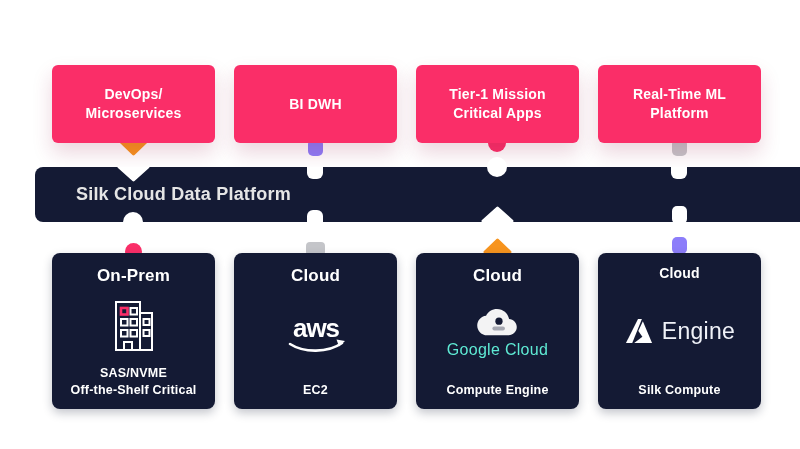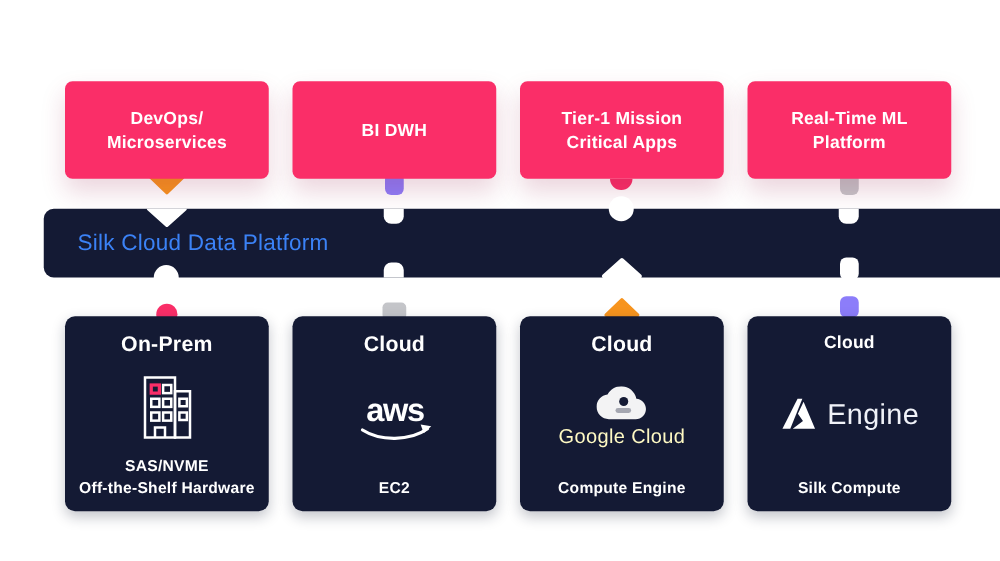--- a/index.html
+++ b/index.html
@@ -13,21 +13,21 @@
     border-radius:6px;display:flex;flex-direction:column;align-items:center;justify-content:center;
     color:#fff;font-size:14px;font-weight:700;letter-spacing:.2px;line-height:1.35;text-align:center;
     box-shadow:0 10px 20px rgba(150,30,70,.18);z-index:2;
   }
   .app-box span{display:block;}
   
   .platform-bar{
     position:absolute;left:35px;top:167px;width:765px;height:55px;background:#141A34;
     border-radius:8px 0 0 8px;display:flex;align-items:center;z-index:3;
   }
-  .platform-title{color:#3b82f6;font-size:18px;font-weight:400;letter-spacing:.2px;padding-left:27px;}
+  .platform-title{color:#e5e5e5;font-size:18px;font-weight:700;letter-spacing:.2px;padding-left:41px;}
   
   .cn{position:absolute;z-index:1;}
   .cn-rect-purple{width:15px;height:17px;border-radius:5px;background:#8C7DFA;}
   .cn-rect-gray{width:15px;height:17px;border-radius:5px;background:#C4C5C9;}
   .cn-rect-gray-w{width:19px;height:14px;border-radius:4px;background:#C4C5C9;}
   .cn-semicircle-pink{width:18px;height:9px;border-radius:0 0 18px 18px;background:#FA2E68;}
   .cn-circle-pink{width:17px;height:17px;border-radius:50%;background:#FA2E68;}
   
   .notch{position:absolute;z-index:4;}
   .notch-circle{width:20px;height:20px;border-radius:50%;background:#fff;}
@@ -37,21 +37,21 @@
   
   .infra-box{
     position:absolute;top:253px;width:163px;height:156px;background:#141A34;border-radius:8px;
     display:flex;flex-direction:column;align-items:center;color:#fff;z-index:2;
     box-shadow:0 4px 10px rgba(20,26,52,.25);
   }
   .env-title{margin-top:13px;font-size:17px;font-weight:700;letter-spacing:.2px;}
   .env-title.env-sm{font-size:14px;margin-top:12px;}
   .logo-zone{flex:1;display:flex;flex-direction:column;align-items:center;justify-content:center;}
   .logo-row{display:flex;align-items:center;gap:8px;}
-  .gcloud-text{font-size:16px;font-weight:500;color:#fef9c3;letter-spacing:.3px;margin-top:4px;}
+  .gcloud-text{font-size:16px;font-weight:500;color:#5eead4;letter-spacing:.3px;margin-top:4px;}
   .azure-text{font-size:23px;font-weight:400;color:#F0F2F8;letter-spacing:.3px;}
   .caption{margin-bottom:11px;text-align:center;font-size:12.5px;font-weight:700;line-height:1.32;letter-spacing:.2px;}
   .caption span{display:block;}
 </style>
 </head>
 <body>
 
 <div class="canvas">
 
   <div class="app-box" style="left:52px">
@@ -117,21 +117,21 @@
           <rect x="8" y="30" width="6.5" height="6.5"></rect>
           <rect x="17.5" y="30" width="6.5" height="6.5"></rect>
           <rect x="30.5" y="19" width="6" height="6"></rect>
           <rect x="30.5" y="30" width="6" height="6"></rect>
           <path d="M11,50 L11,42 L19,42 L19,50"></path>
         </g>
       </svg>
     </div>
     <div class="caption">
       <span>SAS/NVME</span>
-      <span>Off-the-Shelf Hardware</span>
+      <span>Off-the-Shelf Critical</span>
     </div>
   </div>
 
   <div class="infra-box" style="left:234px">
     <div class="env-title">Cloud</div>
     <div class="logo-zone">
       <svg width="72" height="44" viewBox="0 0 72 44">
         <text x="36" y="25" text-anchor="middle" fill="#ffffff" font-family="Liberation Sans, sans-serif" font-size="26" font-weight="bold" letter-spacing="-1">aws</text>
         <path d="M10,32 C 24,41 48,41 62,31" fill="none" stroke="#ffffff" stroke-width="2.6" stroke-linecap="round"></path>
         <polygon points="65,29 56.5,27.5 59,34.5" fill="#ffffff"></polygon>

